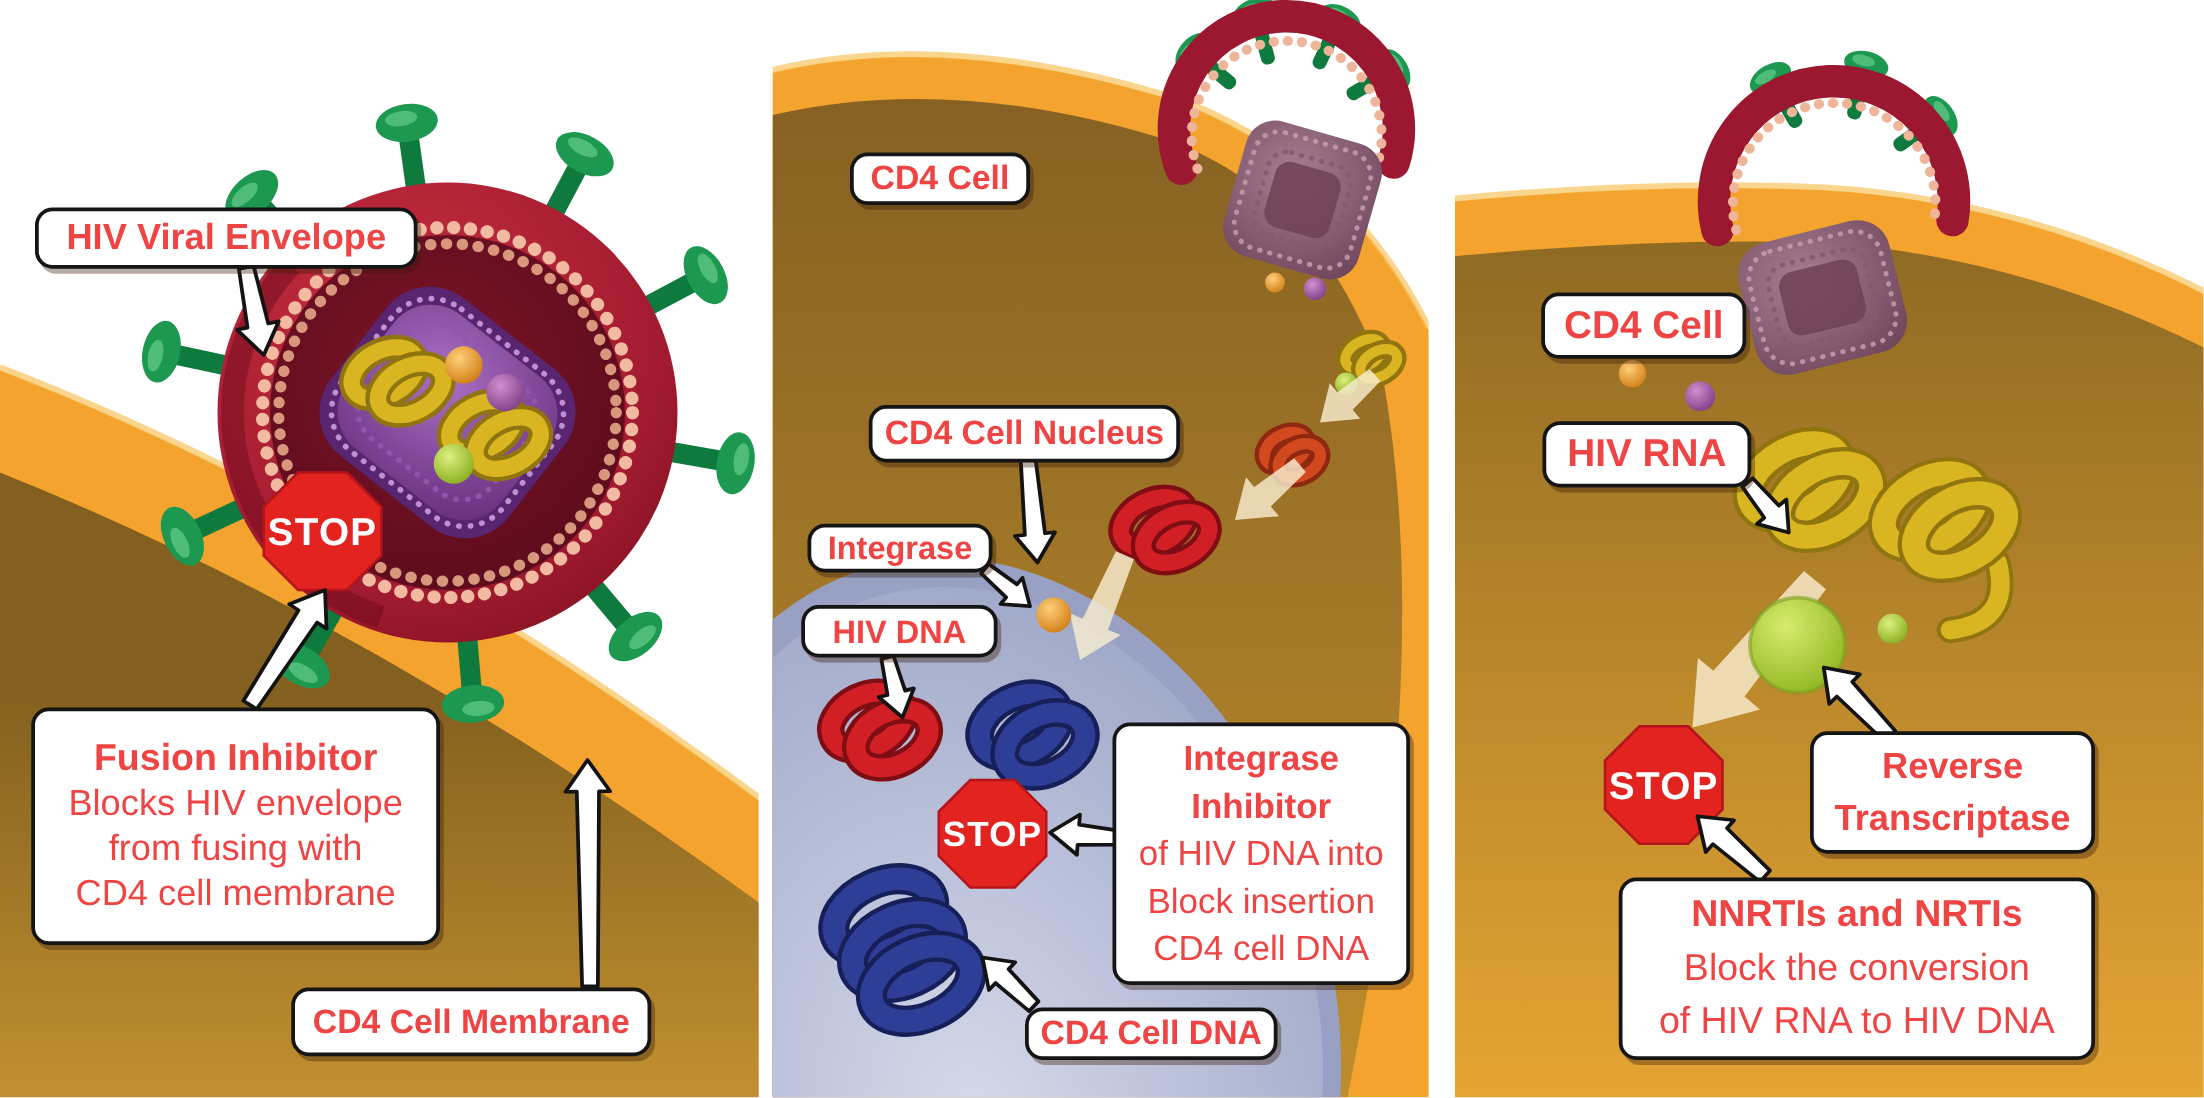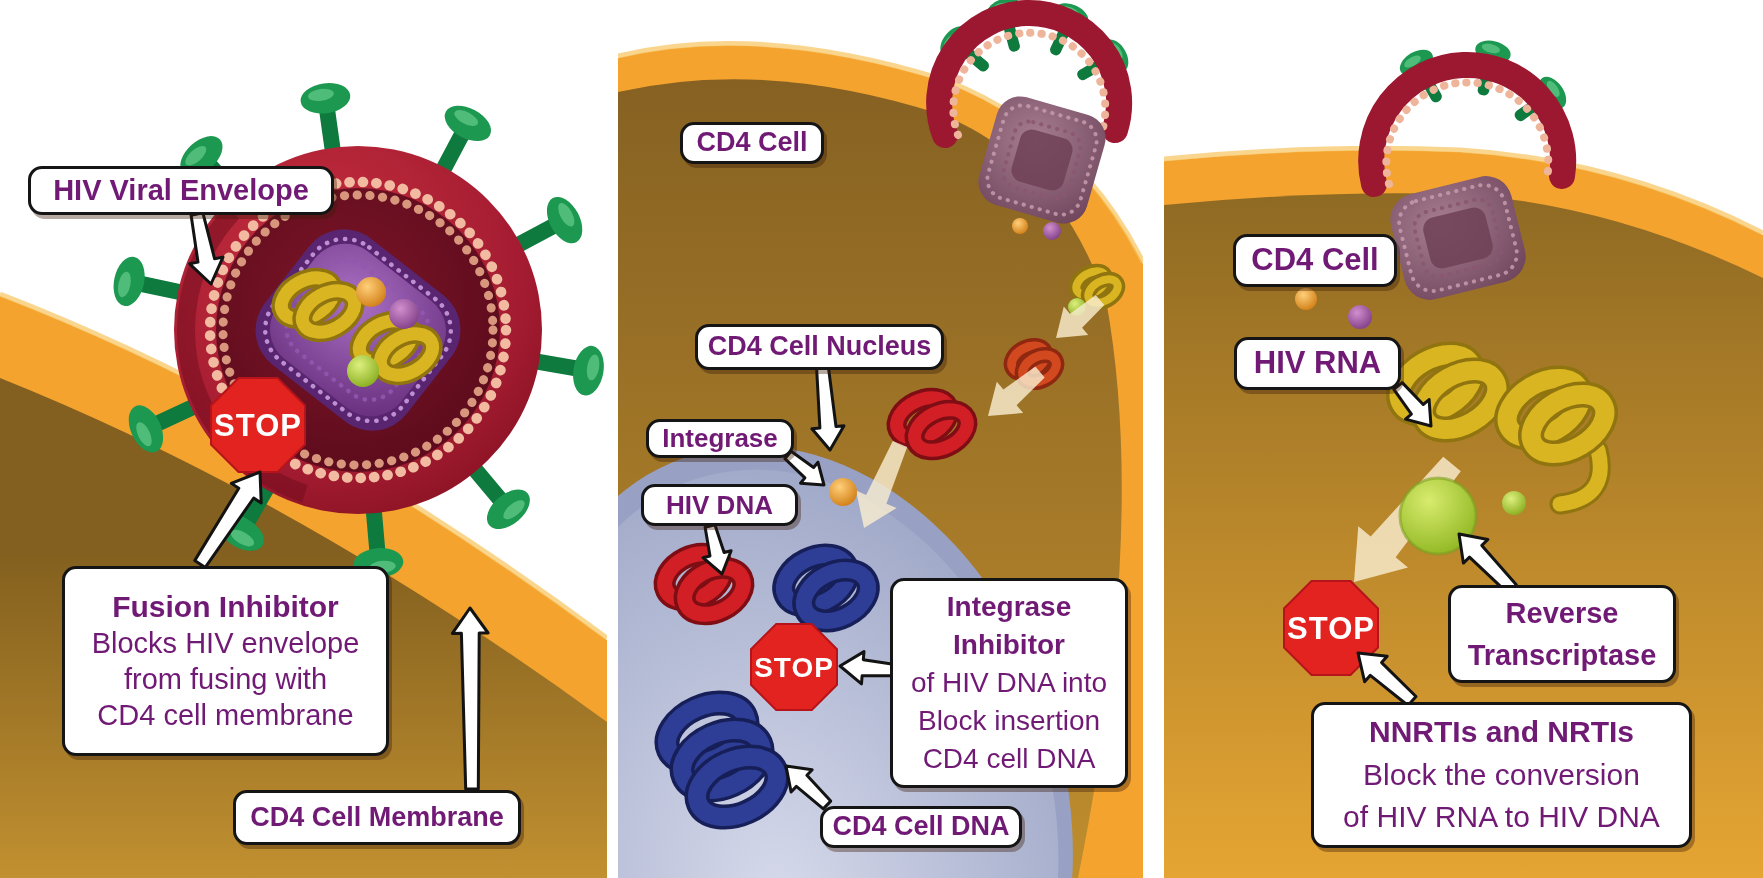--- a/index.html
+++ b/index.html
@@ -1,21 +1,21 @@
 <!DOCTYPE html>
 <html><head>
 <meta charset="utf-8">
 <style>
   html,body{margin:0;padding:0;background:#fff;}
   #stage{position:relative;width:1763px;height:878px;overflow:hidden;background:#fff;
          font-family:"Liberation Sans","DejaVu Sans",sans-serif;}
   #art{position:absolute;left:0;top:0;}
   .label{position:absolute;background:#fff;border:3px solid #151515;border-radius:14px;
          box-shadow:3px 4px 0 rgba(60,30,10,.38);display:flex;flex-direction:column;
-         align-items:center;justify-content:center;text-align:center;color:#701a75;
+         align-items:center;justify-content:center;text-align:center;color:#ef4444;
          line-height:1.24;z-index:5;box-sizing:border-box;padding:14px 6px;}
   .b{font-weight:bold;}
   .oarrow{fill:#ffffff;stroke:#131313;stroke-width:3;stroke-linejoin:round;}
   .farrow{fill:#F9EDD0;opacity:.82;}
   .stoptxt{font-family:"Liberation Sans","DejaVu Sans",sans-serif;font-weight:bold;
            fill:#fff;text-anchor:middle;letter-spacing:1px;}
 </style>
 </head>
 <body>
 
@@ -346,21 +346,21 @@
     <polygon class="oarrow" points="1393.8,389.4 1411.4,414.2 1405.5,419.1 1431.0,426.0 1429.1,399.6 1423.2,404.5 1402.2,382.6"></polygon>
     <polygon class="oarrow" points="1516.3,584.8 1481.8,545.4 1487.9,539.5 1459.0,534.0 1463.4,563.1 1469.5,557.2 1507.7,593.2"></polygon>
     <polygon class="oarrow" points="1416.0,696.5 1381.6,662.6 1387.2,656.2 1358.0,653.0 1364.6,681.7 1370.3,675.3 1408.0,705.5"></polygon>
   </g>
 </svg>
 
 <div class="label b" style="left:28px;top:166px;width:306px;height:49px;font-size:29px;">
   <div>HIV Viral Envelope</div>
 </div>
 
-<div class="label" style="left:25px;top:566px;width:327px;height:190px;font-size:29px;margin-left:37px;">
+<div class="label" style="left:25px;top:566px;width:327px;height:190px;font-size:29px;">
   <div class="b" style="font-size:30px;">Fusion Inhibitor</div>
   <div>Blocks HIV envelope</div>
   <div>from fusing with</div>
   <div>CD4 cell membrane</div>
 </div>
 
 <div class="label b" style="left:233px;top:790px;width:288px;height:55px;font-size:27px;">
   <div>CD4 Cell Membrane</div>
 </div>
 
@@ -398,19 +398,19 @@
 
 <div class="label b" style="left:1234px;top:337px;width:167px;height:53px;font-size:31px;">
   <div>HIV RNA</div>
 </div>
 
 <div class="label b" style="left:1448px;top:585px;width:228px;height:98px;font-size:29px;line-height:1.45;">
   <div>Reverse</div>
   <div>Transcriptase</div>
 </div>
 
-<div class="label" style="left:1295px;top:702px;width:381px;height:146px;font-size:30px;line-height:1.42;margin-left:16px;">
+<div class="label" style="left:1295px;top:702px;width:381px;height:146px;font-size:30px;line-height:1.42;">
   <div class="b">NNRTIs and NRTIs</div>
   <div>Block the conversion</div>
   <div>of HIV RNA to HIV DNA</div>
 </div>
 
 </div>
 
 </body></html>

